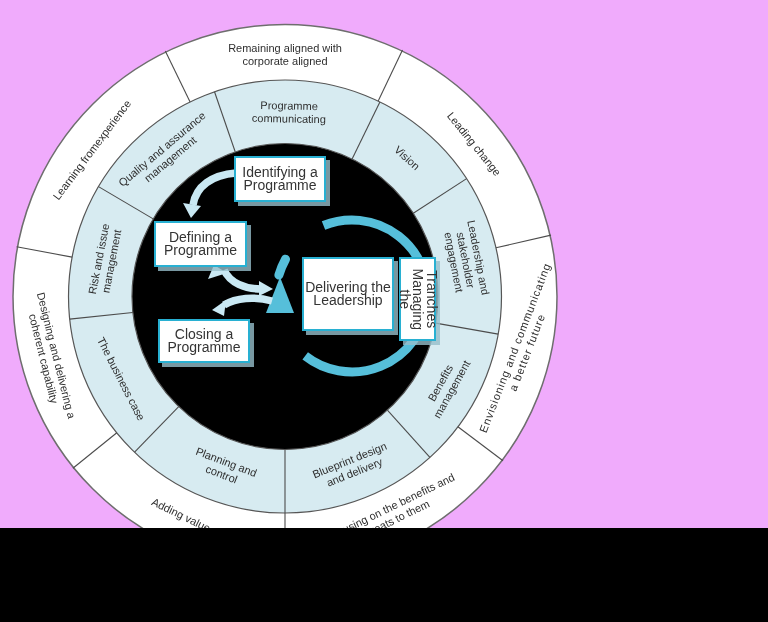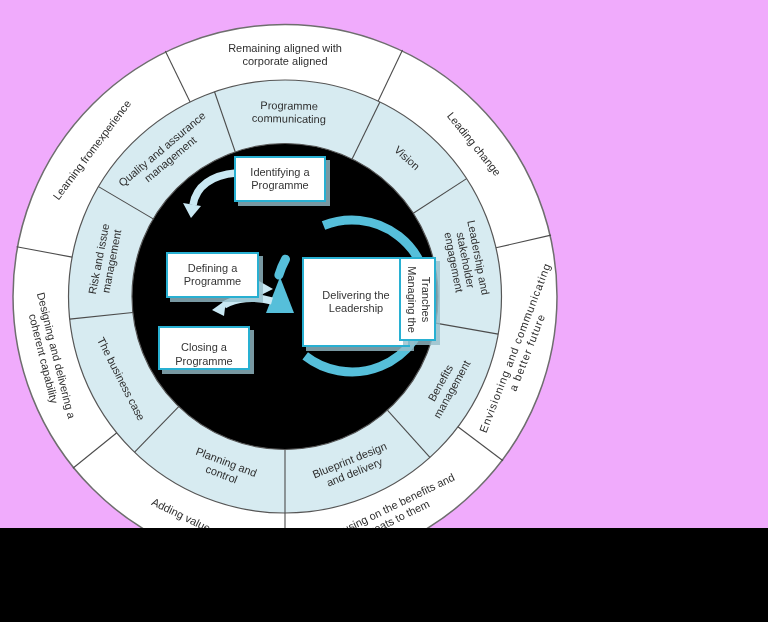--- a/index.html
+++ b/index.html
@@ -6,21 +6,21 @@
   #stage{position:relative;width:768px;height:528px;background:#f0abfc;overflow:hidden;
          font-family:Liberation Sans, sans-serif;}
   #diagram-svg{position:absolute;left:0;top:0;z-index:1;}
   .ring-label{position:absolute;z-index:2;white-space:nowrap;text-align:center;
               color:#2e2e2e;font-size:11px;line-height:12.5px;}
   .ring-label div{white-space:nowrap;}
   .spread{letter-spacing:0.9px;}
   .fbox{position:absolute;z-index:3;background:#fff;border:2px solid #28b0d2;
         box-shadow:4px 4px 0 rgba(150,190,203,0.8);
         display:flex;flex-direction:column;align-items:center;justify-content:center;
-        text-align:center;color:#343434;font-size:11px;line-height:13.5px;}
+        text-align:center;color:#343434;font-size:14px;line-height:13.5px;}
   .fbox .cell{flex:1;width:100%;display:flex;flex-direction:column;align-items:center;justify-content:center;}
   .fbox .cell + .cell{border-top:2px solid #28b0d2;}
   .mrot{transform:rotate(90deg);display:flex;flex-direction:column-reverse;
         align-items:center;justify-content:center;width:84px;line-height:13.5px;}
 </style>
 </head>
 <body>
 
 <div id="stage">
 
@@ -128,29 +128,29 @@
   </div>
   <div class="ring-label" style="left:166px;top:154px;transform:translate(-50%,-50%) rotate(-40deg);">
     <div>Quality and assurance</div>
     <div>management</div>
   </div>
 
   <div class="fbox" style="left:234px;top:156px;width:88px;height:42px;">
     <div>Identifying a</div>
     <div>Programme</div>
   </div>
-  <div class="fbox" style="left:166px;top:221px;width:89px;height:42px;margin-top:31px;">
+  <div class="fbox" style="left:154px;top:221px;width:89px;height:42px;">
     <div>Defining a</div>
     <div>Programme</div>
   </div>
-  <div class="fbox" style="left:158px;top:326px;width:88px;height:40px;justify-content:flex-end;">
+  <div class="fbox" style="left:158px;top:319px;width:88px;height:40px;">
     <div>Closing a</div>
     <div>Programme</div>
   </div>
-  <div class="fbox" style="left:302px;top:257px;width:88px;height:70px;padding:8px;">
+  <div class="fbox" style="left:302px;top:257px;width:88px;height:70px;padding:0;">
     <div class="cell">
       <div>Delivering the</div>
       <div>Leadership</div>
     </div>
   </div>
   <div class="fbox" style="left:399px;top:257px;width:33px;height:80px;">
     <div class="mrot">
       <div>Managing the</div>
       <div>Tranches</div>
     </div>

